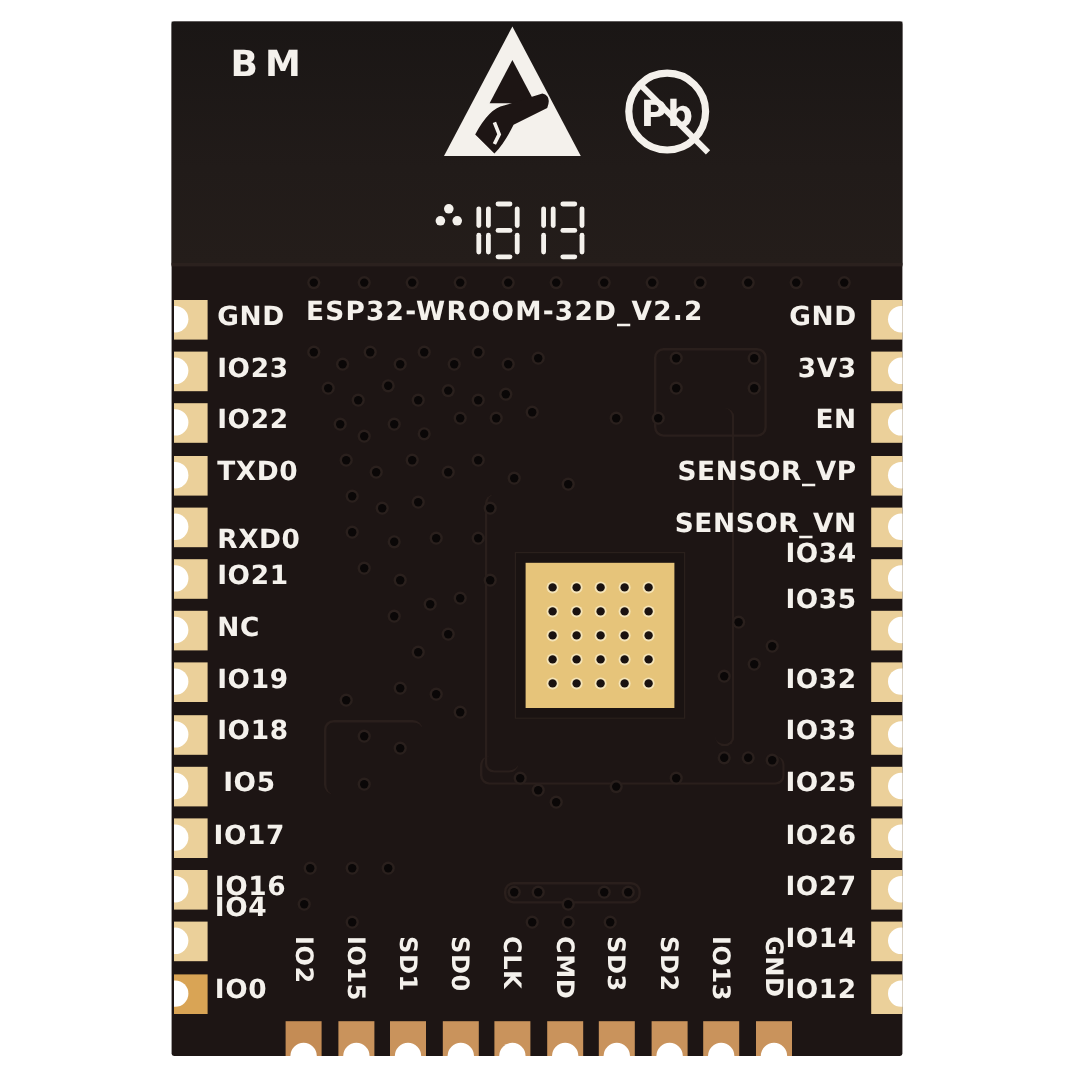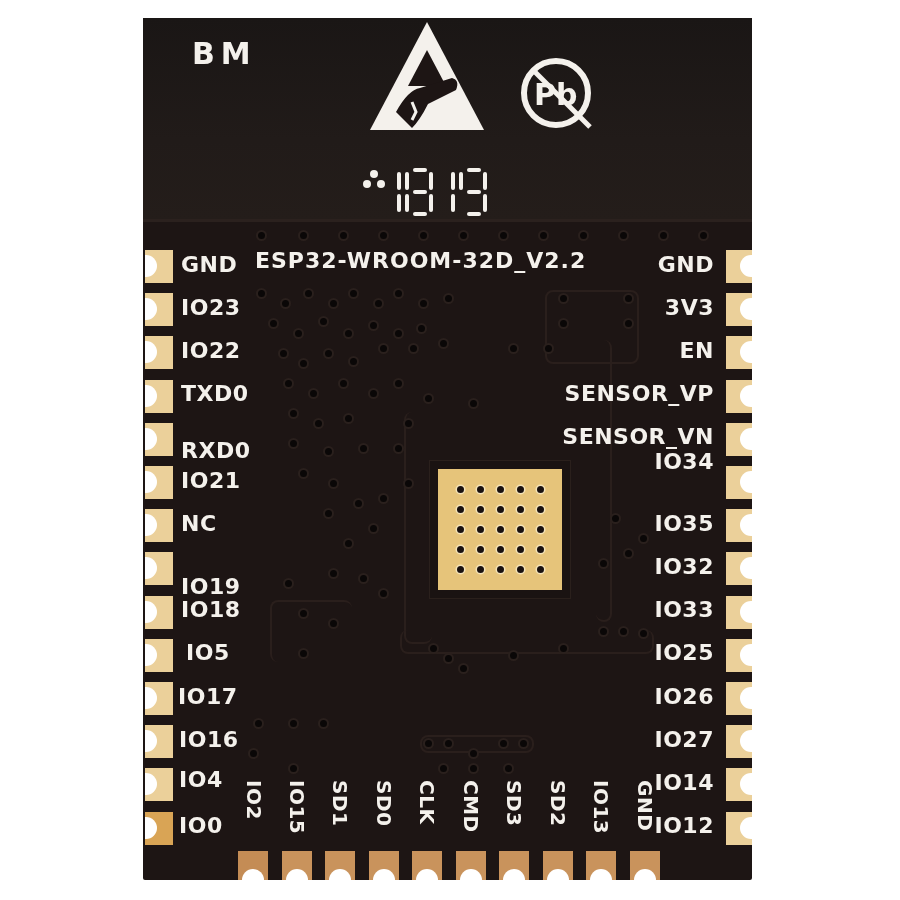--- a/index.html
+++ b/index.html
@@ -284,41 +284,41 @@
       <div class="hole"></div>
     </div>
   <div class="silk left-label" style="top:468px">IO21</div>
   <div class="pad left" style="top:509px">
       <div class="hole"></div>
     </div>
   <div class="silk left-label" style="top:511px">NC</div>
   <div class="pad left" style="top:552px">
       <div class="hole"></div>
     </div>
-  <div class="silk left-label" style="top:574px">IO19</div>
+  <div class="silk left-label" style="top:554px">IO19</div>
   <div class="pad left" style="top:596px">
       <div class="hole"></div>
     </div>
   <div class="silk left-label" style="top:597px">IO18</div>
   <div class="pad left" style="top:639px">
       <div class="hole"></div>
     </div>
   <div class="silk left-label" style="top:640px; left:186px">IO5</div>
   <div class="pad left" style="top:682px">
       <div class="hole"></div>
     </div>
   <div class="silk left-label" style="top:684px; left:178px">IO17</div>
   <div class="pad left" style="top:725px">
       <div class="hole"></div>
     </div>
   <div class="silk left-label" style="top:727px; left:179px">IO16</div>
   <div class="pad left" style="top:768px">
       <div class="hole"></div>
     </div>
-  <div class="silk left-label" style="top:767px; left:179px">IO4</div>
+  <div class="silk left-label" style="top:744px; left:179px">IO4</div>
   <div class="pad left io0" style="top:812px">
       <div class="hole"></div>
     </div>
   <div class="silk left-label" style="top:813px; left:179px">IO0</div>
 </div>
 
 <div id="right-pins">
   <div class="pad right" style="top:250px">
       <div class="hole"></div>
     </div>
@@ -339,21 +339,21 @@
       <div class="hole"></div>
     </div>
   <div class="silk right-label" style="top:424px">SENSOR_VN</div>
   <div class="pad right" style="top:466px">
       <div class="hole"></div>
     </div>
   <div class="silk right-label" style="top:449px">IO34</div>
   <div class="pad right" style="top:509px">
       <div class="hole"></div>
     </div>
-  <div class="silk right-label" style="top:511px">IO35</div>
+  <div class="silk right-label" style="top:488px">IO35</div>
   <div class="pad right" style="top:552px">
       <div class="hole"></div>
     </div>
   <div class="silk right-label" style="top:554px">IO32</div>
   <div class="pad right" style="top:596px">
       <div class="hole"></div>
     </div>
   <div class="silk right-label" style="top:597px">IO33</div>
   <div class="pad right" style="top:639px">
       <div class="hole"></div>

